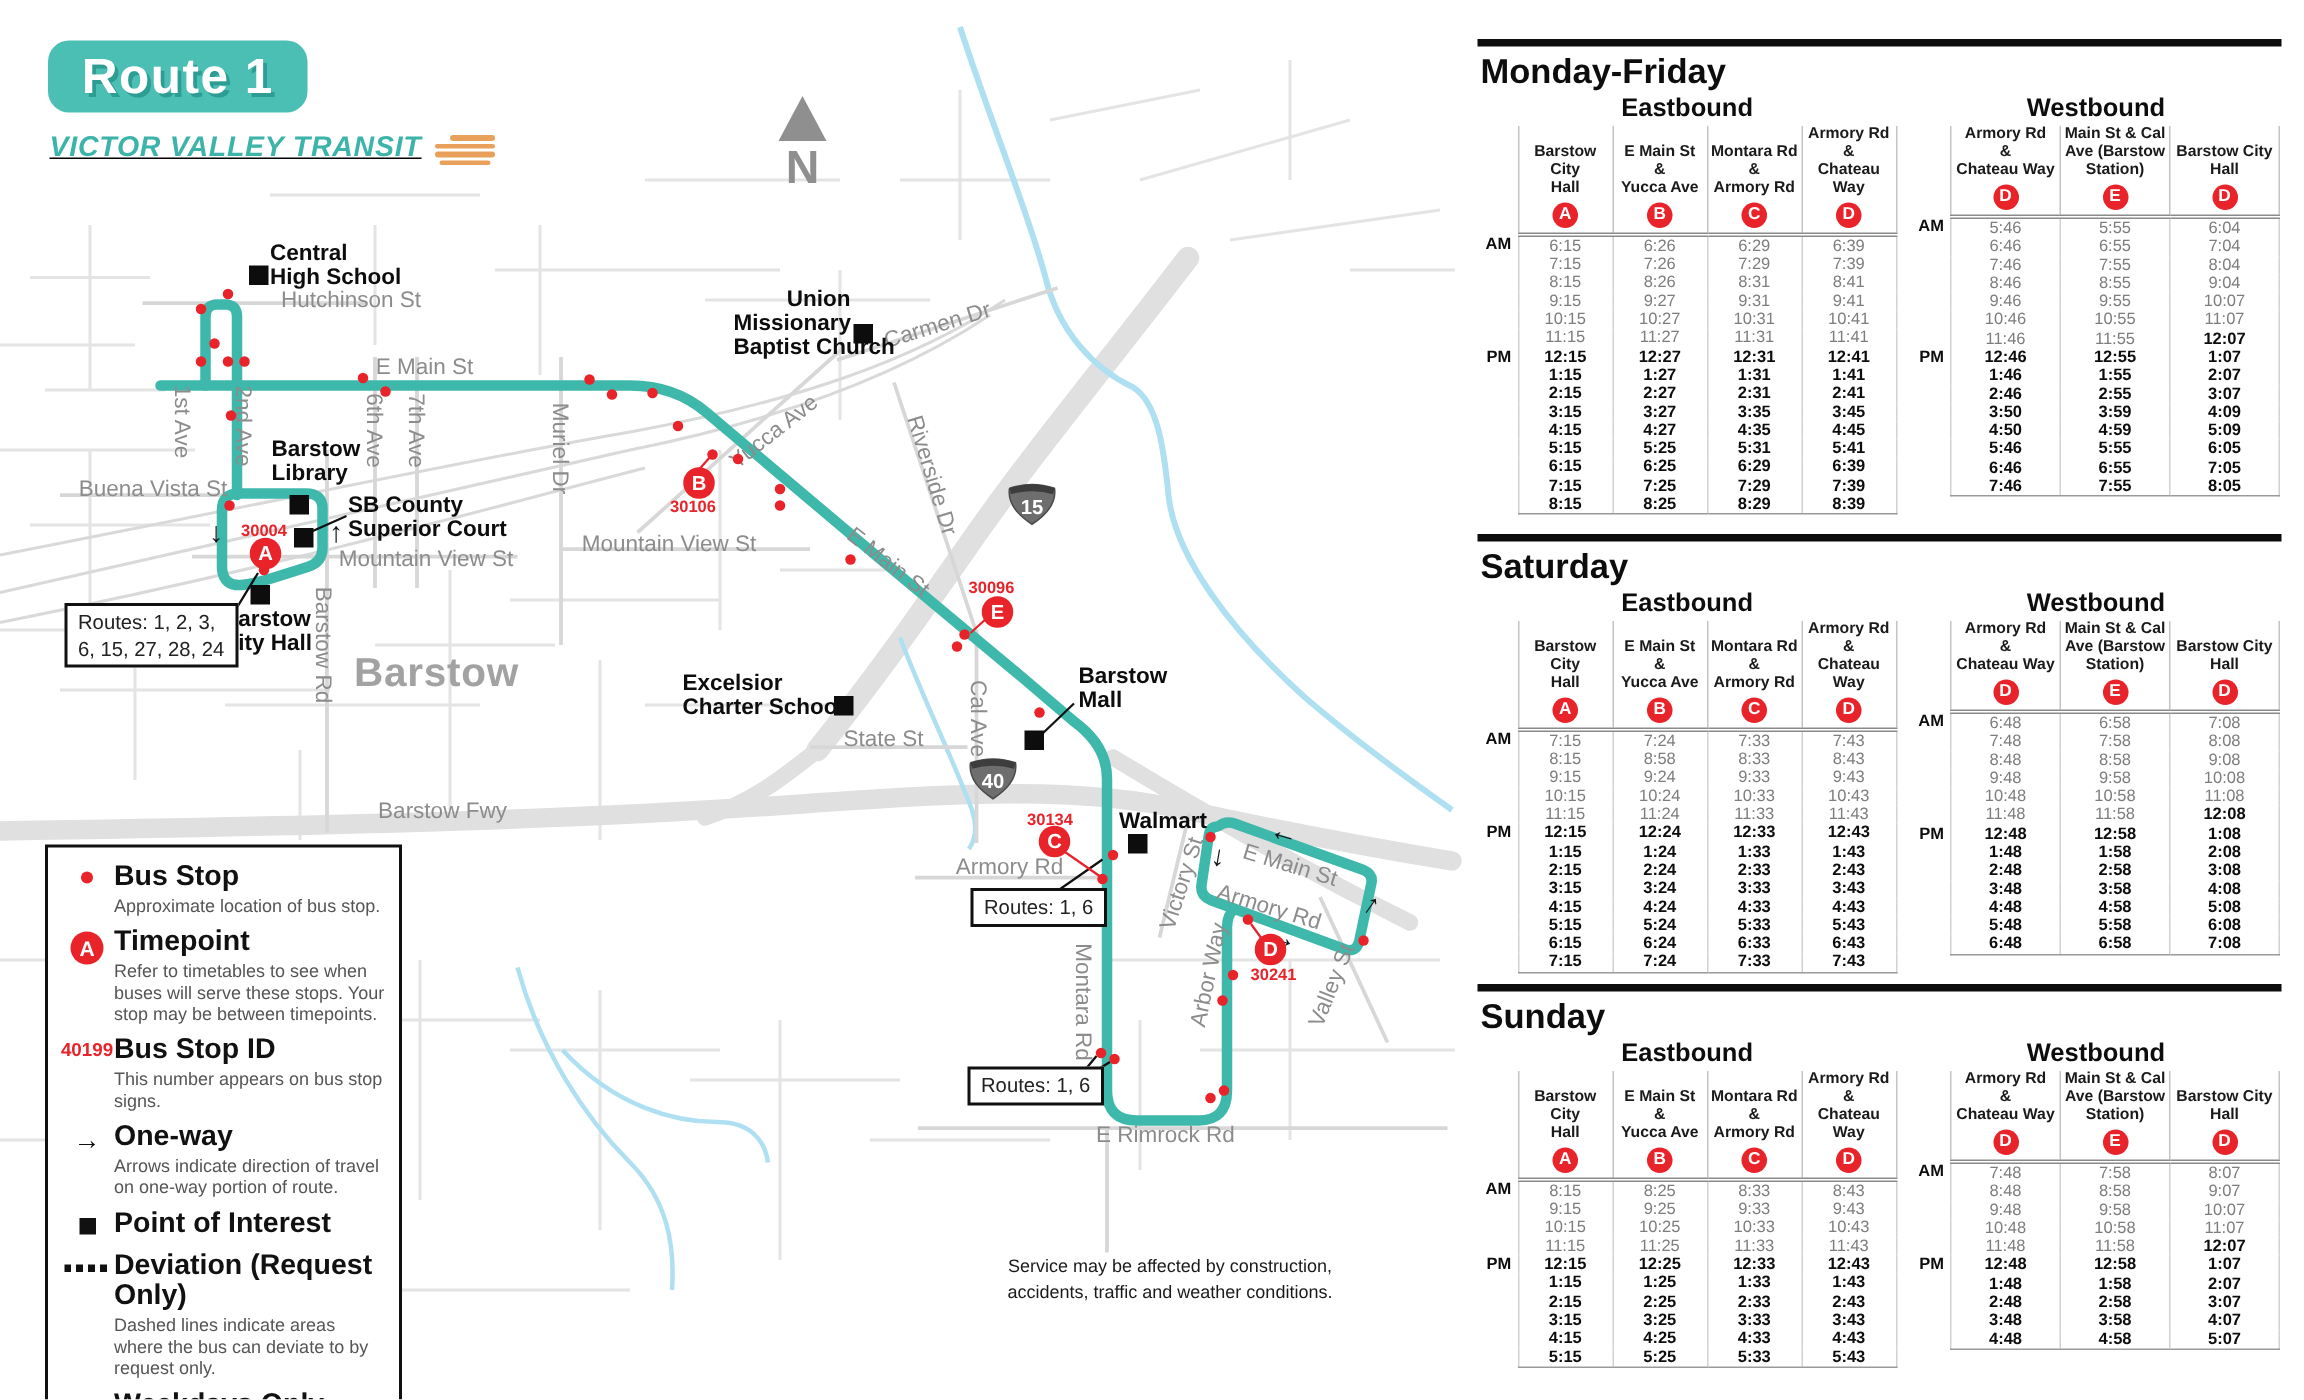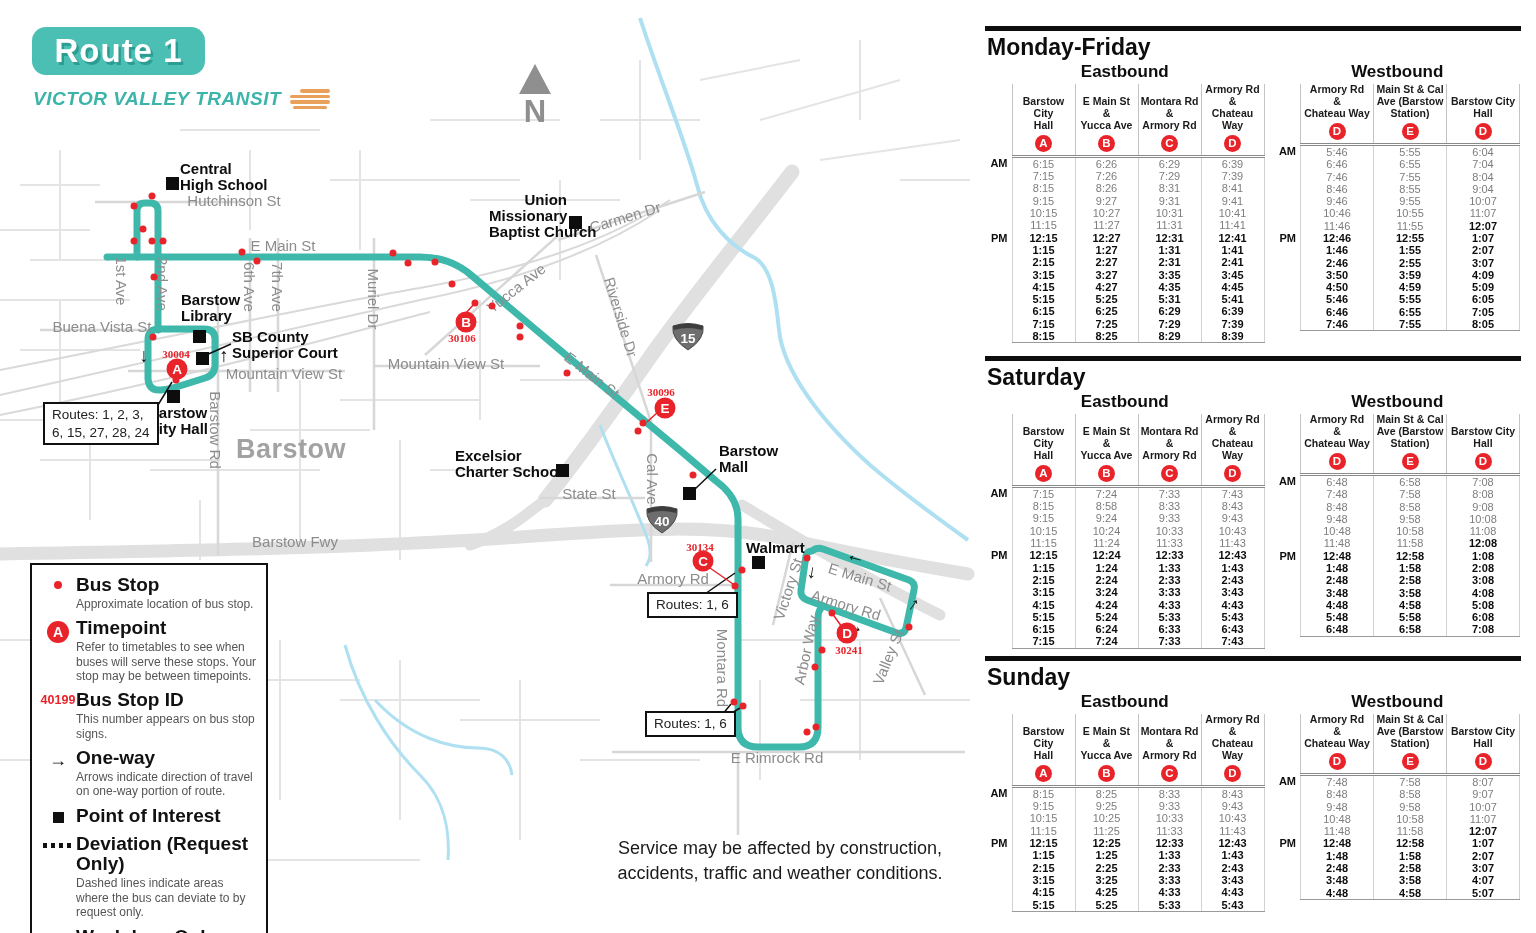--- a/index.html
+++ b/index.html
@@ -3,42 +3,42 @@
 <meta charset="utf-8">
 <style>
   html,body{margin:0;padding:0;background:#fff;font-family:"Liberation Sans",sans-serif;}
   .page{position:relative;width:1536px;height:933px;background:#fff;overflow:hidden;}
   .map{position:absolute;left:0;top:0;width:985px;height:725px;}
   .map svg.base{position:absolute;left:0;top:0;z-index:1;}
   
   .badge{position:absolute;left:32px;top:27px;width:173px;height:48px;background:#4CBFB4;border-radius:14px;
          display:flex;align-items:center;justify-content:center;z-index:6;}
   .badge span{color:#fff;font-size:33px;font-weight:800;letter-spacing:1px;text-shadow:2.5px 2.5px 0 #2D9C92;}
-  .agency{position:absolute;left:33px;top:88px;display:flex;align-items:center;z-index:6;}
+  .agency{position:absolute;left:33px;top:88px;display:flex;align-items:flex-end;z-index:6;text-decoration:underline;}
   .agency .txt{color:#3CB4AA;font-size:19px;font-weight:800;font-style:italic;letter-spacing:.5px;white-space:nowrap;}
   .agency .bars{margin-left:9px;display:flex;flex-direction:column;gap:2px;}
   .agency .bars i{display:block;height:3.5px;background:#E9A05B;border-radius:2px;}
   
   .north{position:absolute;left:519px;top:64px;z-index:4;text-align:center;color:#8F8F8F;}
   .north .tri{width:0;height:0;border-left:16px solid transparent;border-right:16px solid transparent;border-bottom:30px solid #8F8F8F;margin:0 auto;}
   .north .n{font-size:31px;font-weight:bold;line-height:1;margin-top:2px;}
   
   .slabel{position:absolute;color:#8C8C8C;font-size:15px;white-space:nowrap;transform:translate(-50%,-50%);z-index:3;}
   .slabel.vert{writing-mode:vertical-rl;}
   .city{position:absolute;color:#A2A2A2;font-size:27px;font-weight:bold;transform:translate(-50%,-50%);z-index:3;letter-spacing:.5px;}
   .poi{position:absolute;font-size:15px;font-weight:bold;color:#0D0D0D;line-height:1.05;z-index:4;white-space:nowrap;}
   .poisq{position:absolute;width:13px;height:13px;background:#0D0D0D;z-index:4;}
   .tpc{position:absolute;width:21px;height:21px;border-radius:50%;background:#E8232A;color:#fff;font-weight:bold;font-size:13.5px;
        text-align:center;line-height:21px;transform:translate(-50%,-50%);z-index:5;}
-  .stopid{position:absolute;color:#E8232A;font-weight:bold;font-size:11px;transform:translate(-50%,-50%);z-index:5;white-space:nowrap;font-family:Liberation Serif, serif;}
+  .stopid{position:absolute;color:#E8232A;font-weight:bold;font-size:11px;transform:translate(-50%,-50%);z-index:5;white-space:nowrap;}
   .dot{position:absolute;width:7px;height:7px;border-radius:50%;background:#E8232A;transform:translate(-50%,-50%);z-index:4;}
   .ow{position:absolute;font-size:19px;font-weight:bold;color:#111;transform:translate(-50%,-50%);z-index:4;}
   .rbox{position:absolute;background:#fff;border:2px solid #111;font-size:13.5px;color:#222;padding:2px 7px;line-height:1.3;z-index:5;white-space:nowrap;}
   .shield{position:absolute;transform:translate(-50%,-50%);z-index:4;}
-  .disclaimer{position:absolute;left:610px;top:836px;width:340px;text-align:center;font-size:18px;color:#1A1A1A;line-height:1.4;z-index:4;}
+  .disclaimer{position:absolute;left:610px;top:836px;width:340px;text-align:center;font-size:12px;color:#1A1A1A;line-height:1.4;z-index:4;}
   
   .legend{position:absolute;left:30px;top:563px;width:238px;border:2.5px solid #111;background:#fff;padding:10px 8px 6px 8px;z-index:7;box-sizing:border-box;}
   .litem{display:flex;margin-bottom:7px;}
   .licon{width:36px;flex:0 0 36px;display:flex;justify-content:center;align-items:flex-start;padding-top:3px;}
   .ltit{font-size:19px;font-weight:bold;color:#111;line-height:1.1;}
   .ldesc{font-size:12px;color:#555;line-height:1.2;margin-top:1px;}
   .lg-dot{width:8px;height:8px;border-radius:50%;background:#E8232A;margin-top:3px;}
   .lg-tp{width:22px;height:22px;border-radius:50%;background:#E8232A;color:#fff;font-weight:bold;font-size:14px;text-align:center;line-height:22px;}
   .lg-id{color:#E8232A;font-weight:bold;font-size:12.5px;}
   .lg-ar{font-size:18px;font-weight:bold;color:#111;line-height:1;}

